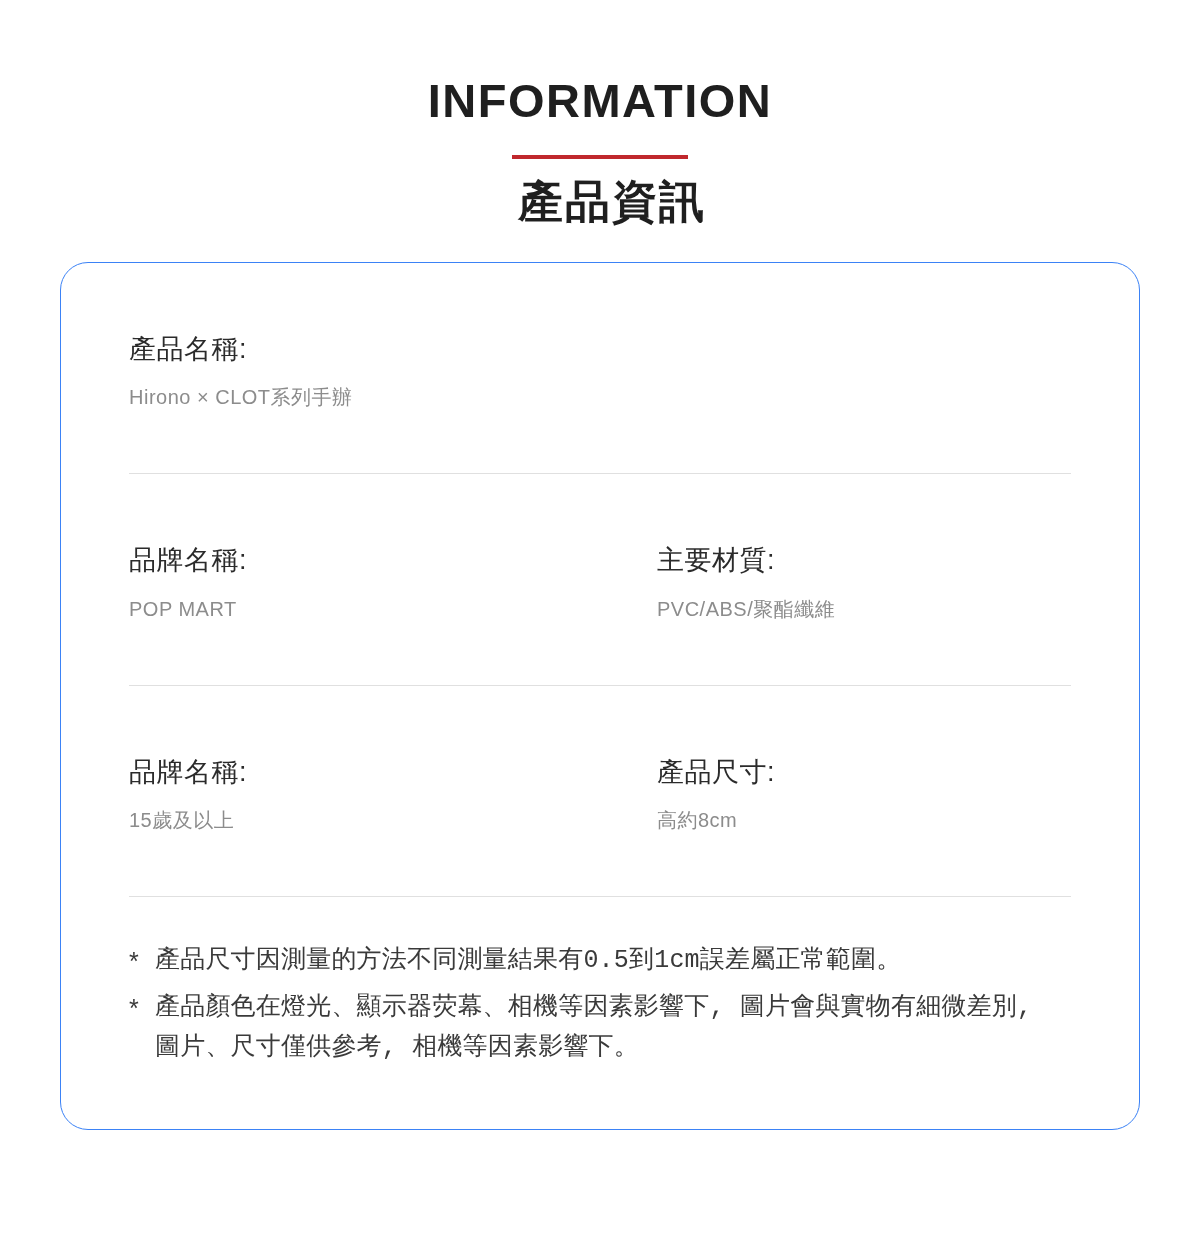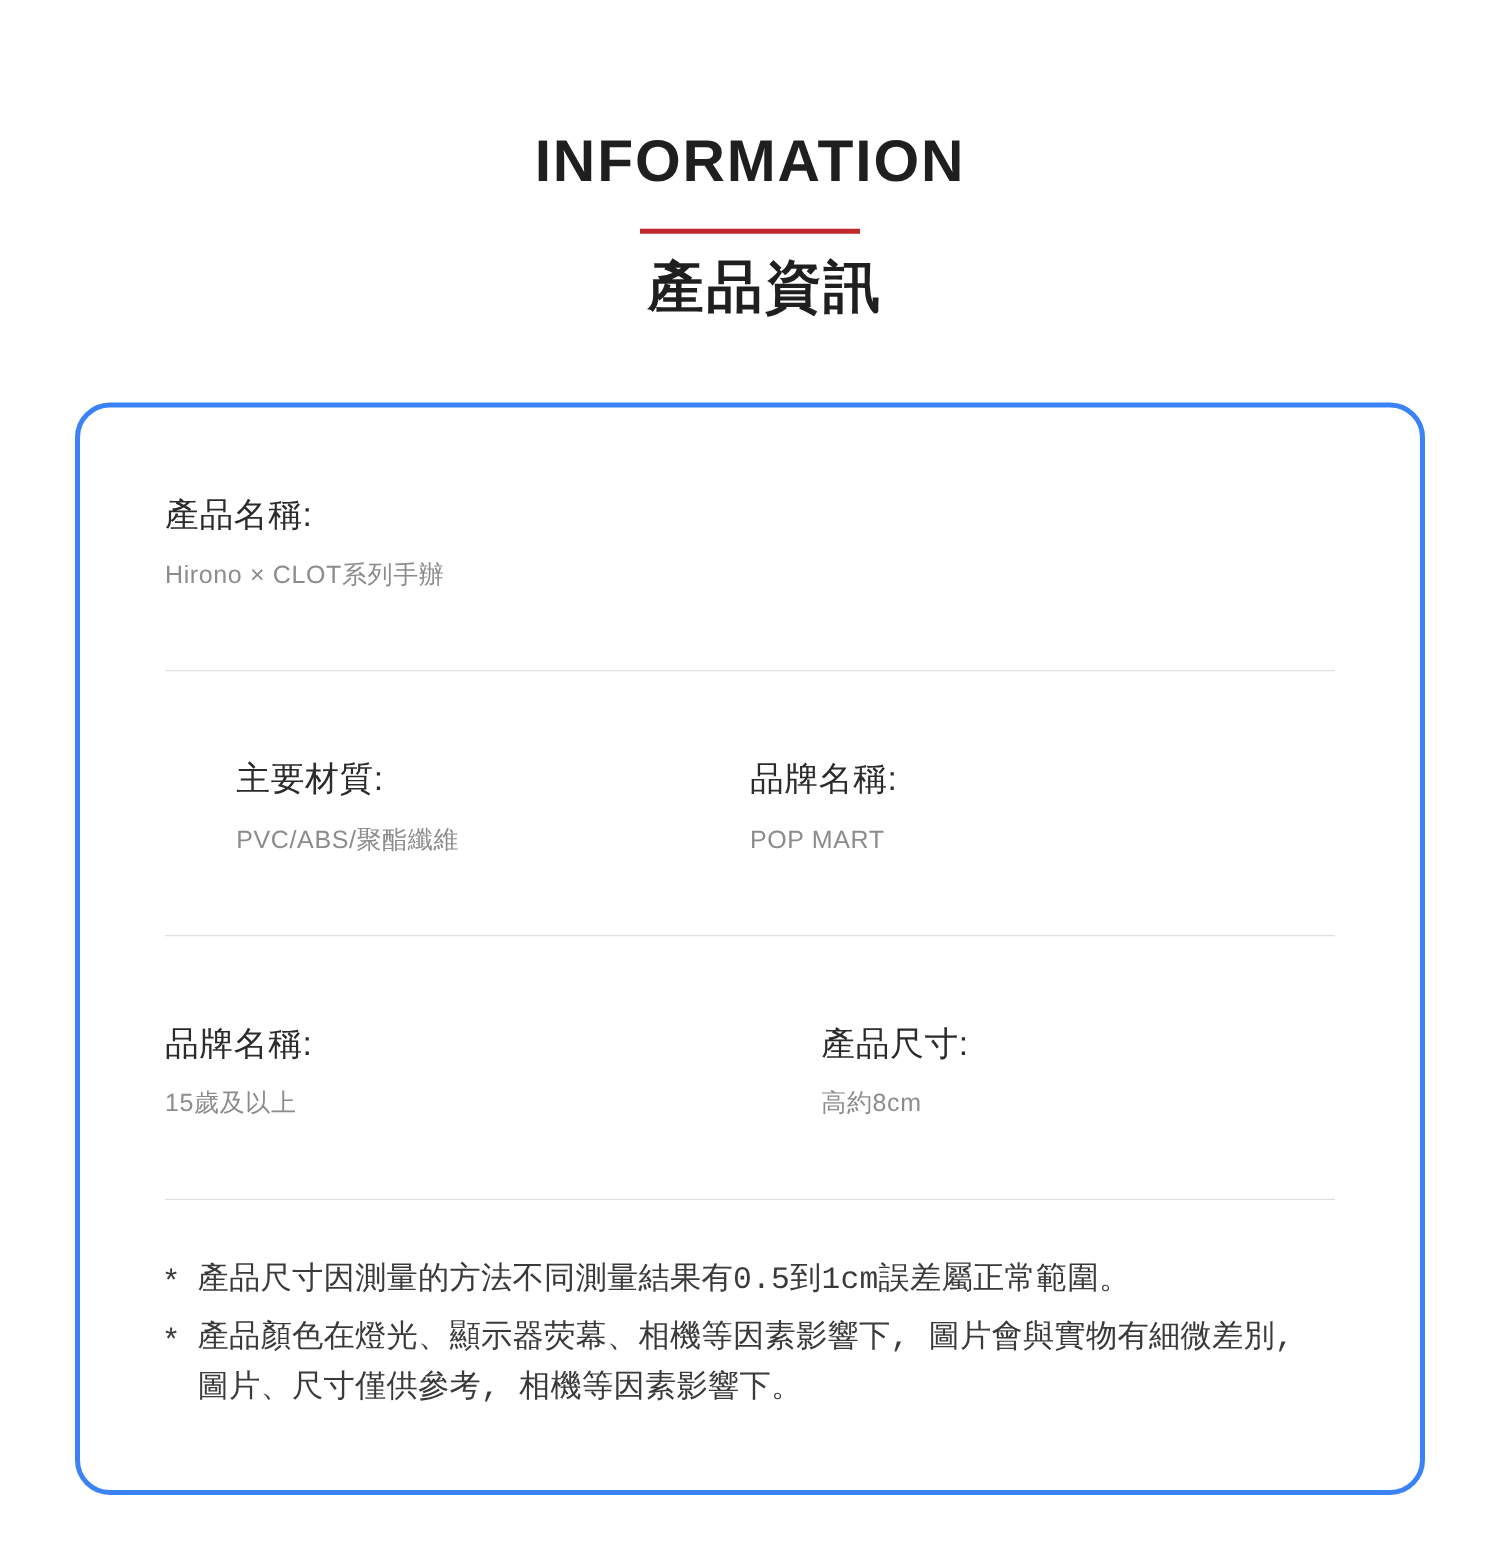--- a/index.html
+++ b/index.html
@@ -17,21 +17,21 @@
 
   .page {
     width: 1200px;
     min-height: 1247px;
     box-sizing: border-box;
     position: relative;
   }
 
   
   .header {
-    padding-top: 104px;
+    padding-top: 76px;
     text-align: center;
   }
   .header-title {
     font-size: 47px;
     font-weight: bold;
     letter-spacing: 1.5px;
     color: #1f1f1f;
     line-height: 1.05;
   }
   .header-rule {
@@ -45,24 +45,24 @@
     font-size: 45px;
     font-weight: bold;
     color: #1f1f1f;
     letter-spacing: 2px;
     line-height: 1.1;
     margin-left: 24px;
   }
 
   
   .card {
-    margin: 67px auto 0 auto;
+    margin: 35px auto 0 auto;
     width: 1080px;
     box-sizing: border-box;
-    border: 4px solid #3b82f6;
+    border: 1px solid #3b82f6;
     border-radius: 28px;
     background: #ffffff;
     padding: 0 68px;
     min-height: 862px;
   }
 
   .info-row {
     display: flex;
     border-bottom: 1px solid #e0e0e0;
   }
@@ -137,27 +137,27 @@
   <div class="card">
 
     <div class="info-row">
       <div class="info-cell full">
         <div class="field-label">產品名稱:</div>
         <div class="field-value">Hirono × CLOT系列手辦</div>
       </div>
     </div>
 
     <div class="info-row">
+      <div class="info-cell half">
+        <div class="field-label">品牌名稱:</div>
+        <div class="field-value">POP MART</div>
+      </div>
       <div class="info-cell half right">
         <div class="field-label">主要材質:</div>
         <div class="field-value">PVC/ABS/聚酯纖維</div>
-      </div>
-      <div class="info-cell half">
-        <div class="field-label">品牌名稱:</div>
-        <div class="field-value">POP MART</div>
       </div>
     </div>
 
     <div class="info-row">
       <div class="info-cell half">
         <div class="field-label">品牌名稱:</div>
         <div class="field-value">15歲及以上</div>
       </div>
       <div class="info-cell half right">
         <div class="field-label">產品尺寸:</div>

